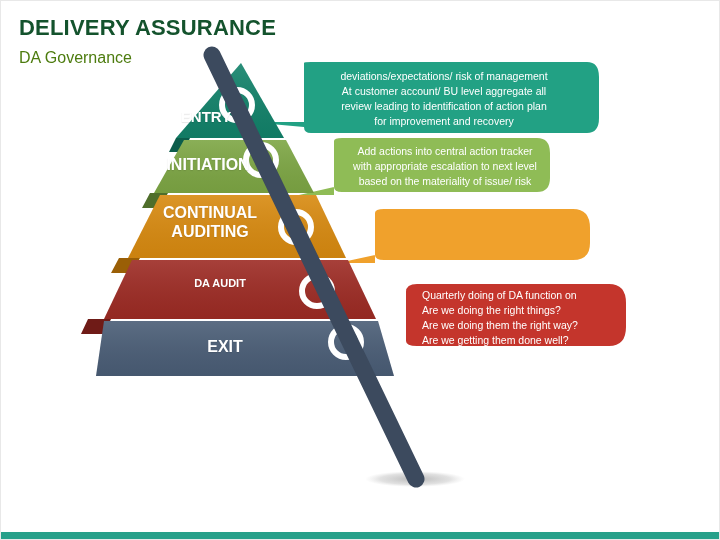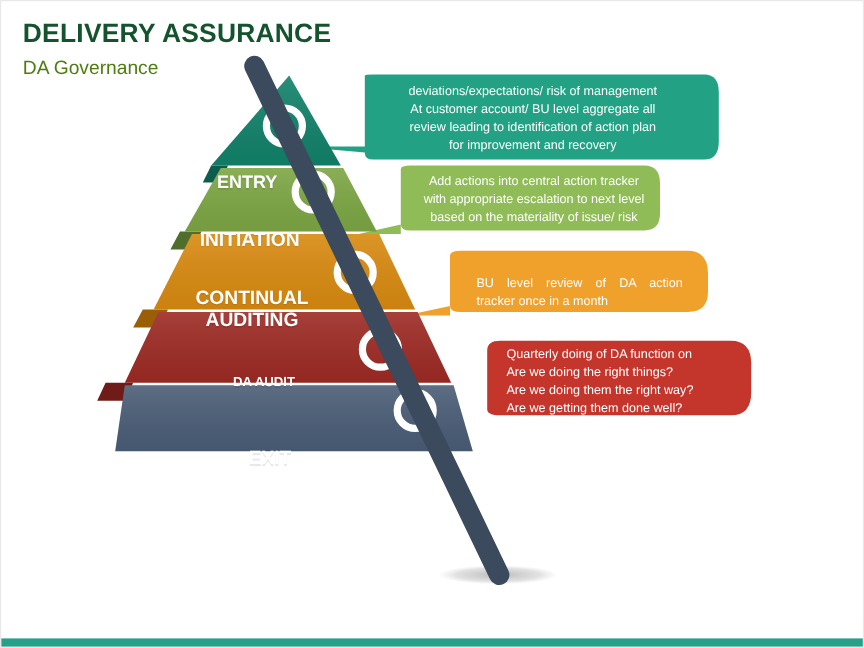--- a/index.html
+++ b/index.html
@@ -60,21 +60,20 @@
 
   
   .level-label {
     position: absolute;
     color: #ffffff;
     font-weight: bold;
     text-align: center;
     line-height: 1.18;
     pointer-events: none;
     text-shadow: 0 1px 1px rgba(0,0,0,0.10);
-    margin-top: 36px;
   }
   #label-0 { left: 155px; top: 107px; width: 100px; font-size: 15px; }
   #label-1 { left: 133px; top: 155px; width: 148px; font-size: 16px; }
   #label-2 { left: 128px; top: 203px; width: 162px; font-size: 16px; }
   #label-3 { left: 135px; top: 276px; width: 168px; font-size: 11px; }
   #label-4 { left: 140px; top: 337px; width: 168px; font-size: 16px; }
 
   
   .callout-text {
     position: absolute;
@@ -199,24 +198,20 @@
       <span class="ln">deviations/expectations/ risk of management</span>
       <span class="ln">At customer account/ BU level aggregate all</span>
       <span class="ln">review leading to identification of action plan</span>
       <span class="ln">for improvement and recovery</span>
     </div>
   <div class="callout-text center" id="ctext-1">
       <span class="ln">Add actions into central action tracker</span>
       <span class="ln">with appropriate escalation to next level</span>
       <span class="ln">based on the materiality of issue/ risk</span>
     </div>
-  <div class="callout-text justify" id="ctext-2">
-      <span class="ln j">BU  level  review  of  DA  action</span>
-      <span class="ln">tracker once in a month</span>
-    </div>
   <div class="callout-text left" id="ctext-3">
       <span class="ln">Quarterly doing of DA function on</span>
       <span class="ln">Are we doing the right things?</span>
       <span class="ln">Are we doing them the right way?</span>
       <span class="ln">Are we getting them done well?</span>
       <span class="ln">Are we getting the benefits?</span>
     </div>
 
   <div id="bottom-bar" style="background: rgb(39, 160, 138);"></div>
 </div>

